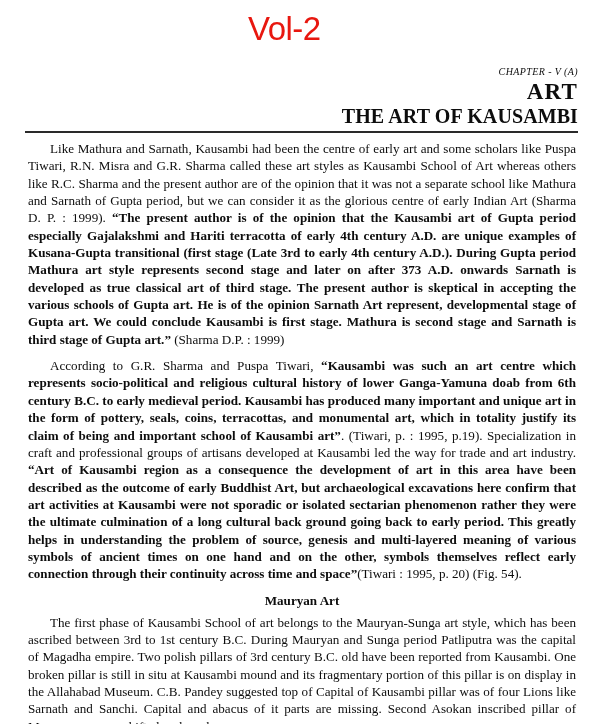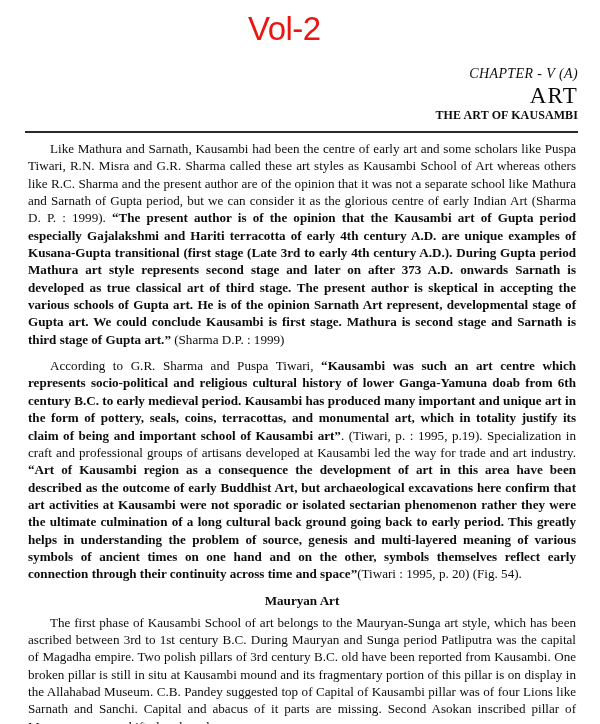--- a/index.html
+++ b/index.html
@@ -38,34 +38,34 @@
   .header {
     position: absolute;
     left: 26px;
     top: 66px;
     width: 552px;
     text-align: right;
   }
   .chapter-line {
     font-family: "Liberation Serif", "DejaVu Serif", serif;
     font-style: italic;
-    font-size: 14px;
+    font-size: 10px;
     letter-spacing: 0.4px;
     line-height: 1.1;
     margin-bottom: 2px;
   }
   .art-title {
     font-size: 23px;
-    font-weight: normal;
+    font-weight: bold;
     letter-spacing: 1.2px;
     line-height: 1.12;
     margin: 1px 0 0 0;
   }
   .art-subtitle {
-    font-size: 12px;
+    font-size: 20px;
     font-weight: bold;
     letter-spacing: 0.1px;
     line-height: 1.1;
     margin-top: 0px;
   }
   .rule {
     position: absolute;
     left: 25px;
     top: 131px;
     width: 553px;

